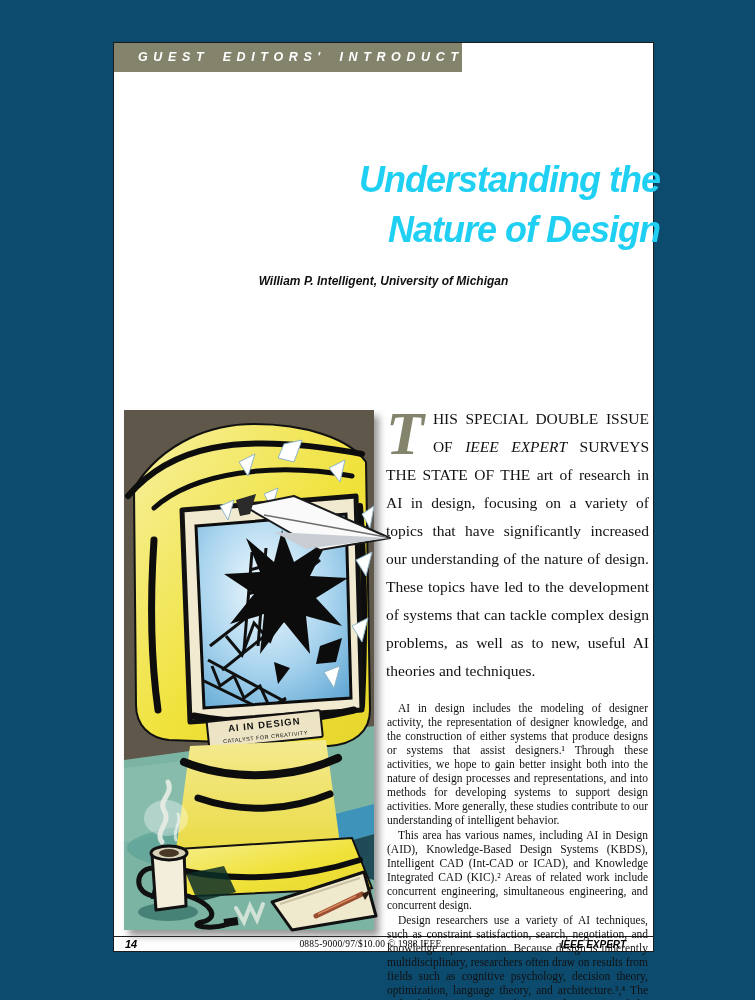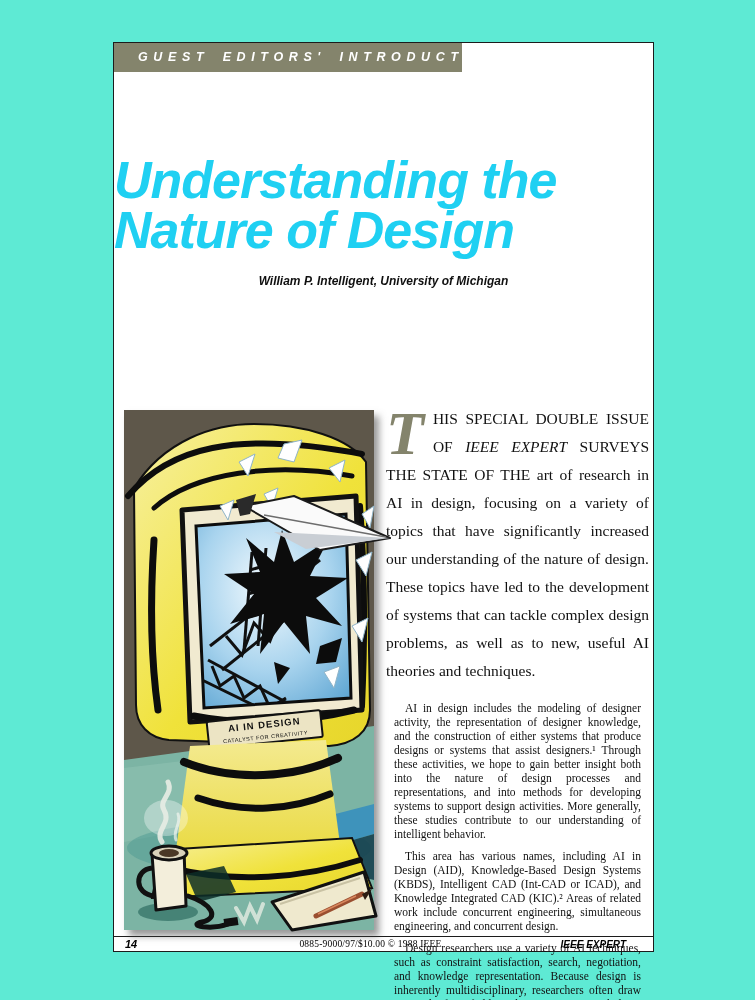--- a/index.html
+++ b/index.html
@@ -1,43 +1,43 @@
 <!DOCTYPE html>
 <html><head>
 <meta charset="utf-8">
 <style>
   html,body{margin:0;padding:0;background:#fff;}
-  .screen{position:relative;width:755px;height:1000px;background:#5eead4;overflow:hidden;
+  .screen{position:relative;width:755px;height:1000px;background:#0c4a6e;overflow:hidden;
           font-family:"Liberation Serif", serif;}
   .page-box{position:absolute;left:113px;top:42px;width:539px;height:908px;
             border:1px solid #1c1c1c;background:#fff;}
   
   .kicker{position:absolute;left:0;top:0;width:348px;height:29px;background:#84846C;}
   .kicker span{display:block;line-height:29px;padding-left:24px;color:#ffffff;
                font-family:"Liberation Sans", sans-serif;font-style:italic;font-weight:bold;
                font-size:12.5px;letter-spacing:0.45em;word-spacing:0.35em;white-space:nowrap;}
   
-  .title{position:absolute;left:0;top:112px;width:100%;margin:0;text-align:left;
+  .title{position:absolute;left:7px;top:112px;width:100%;margin:0;text-align:right;
          font-family:"Liberation Sans", sans-serif;font-style:italic;font-weight:bold;
-         font-size:52px;line-height:50px;letter-spacing:-1px;color:#1FD0F2;white-space:pre-line;}
+         font-size:36px;line-height:50px;letter-spacing:-1px;color:#1FD0F2;white-space:pre-line;}
   .authors{position:absolute;left:0;top:230px;width:100%;text-align:center;
            font-family:"Liberation Sans", sans-serif;font-style:italic;font-weight:bold;
            font-size:12px;line-height:16px;color:#101010;}
   
   .illustration{position:absolute;left:10px;top:367px;width:250px;height:520px;z-index:3;
                 box-shadow:5px 6px 7px rgba(70,70,70,.55);}
   .illustration svg{display:block;overflow:visible;}
   
   .text-col{position:absolute;left:272px;top:362px;width:263px;z-index:2;color:#111;}
   .lede{margin:0;font-size:15.5px;line-height:28px;text-align:justify;}
   .lede .dropcap{float:left;font-style:italic;font-weight:bold;font-size:62px;line-height:46px;
                  color:#84846C;margin:5px 9px 0 0;}
   .lede .journal{font-style:italic;}
   .body-text{margin-top:16px;}
-  .body-text p{margin:8px;font-size:11.5px;line-height:14px;text-align:justify;text-indent:11px;}
+  .body-text p{margin:1px;font-size:11.5px;line-height:14px;text-align:justify;text-indent:11px;}
   
   .footer{position:absolute;left:0;bottom:0;width:100%;height:14px;border-top:1px solid #1c1c1c;
           display:flex;align-items:center;background:#fff;}
   .footer .pageno{flex:0 0 auto;padding-left:11px;width:60px;
                   font-family:"Liberation Sans", sans-serif;font-style:italic;font-weight:bold;font-size:11px;}
   .footer .copy{flex:1 1 auto;text-align:center;font-size:9.5px;letter-spacing:.2px;}
   .footer .journal{flex:0 0 auto;padding-right:27px;width:70px;text-align:right;
                    font-family:"Liberation Sans", sans-serif;font-style:italic;font-weight:bold;font-size:10px;}
 </style>
 </head>

